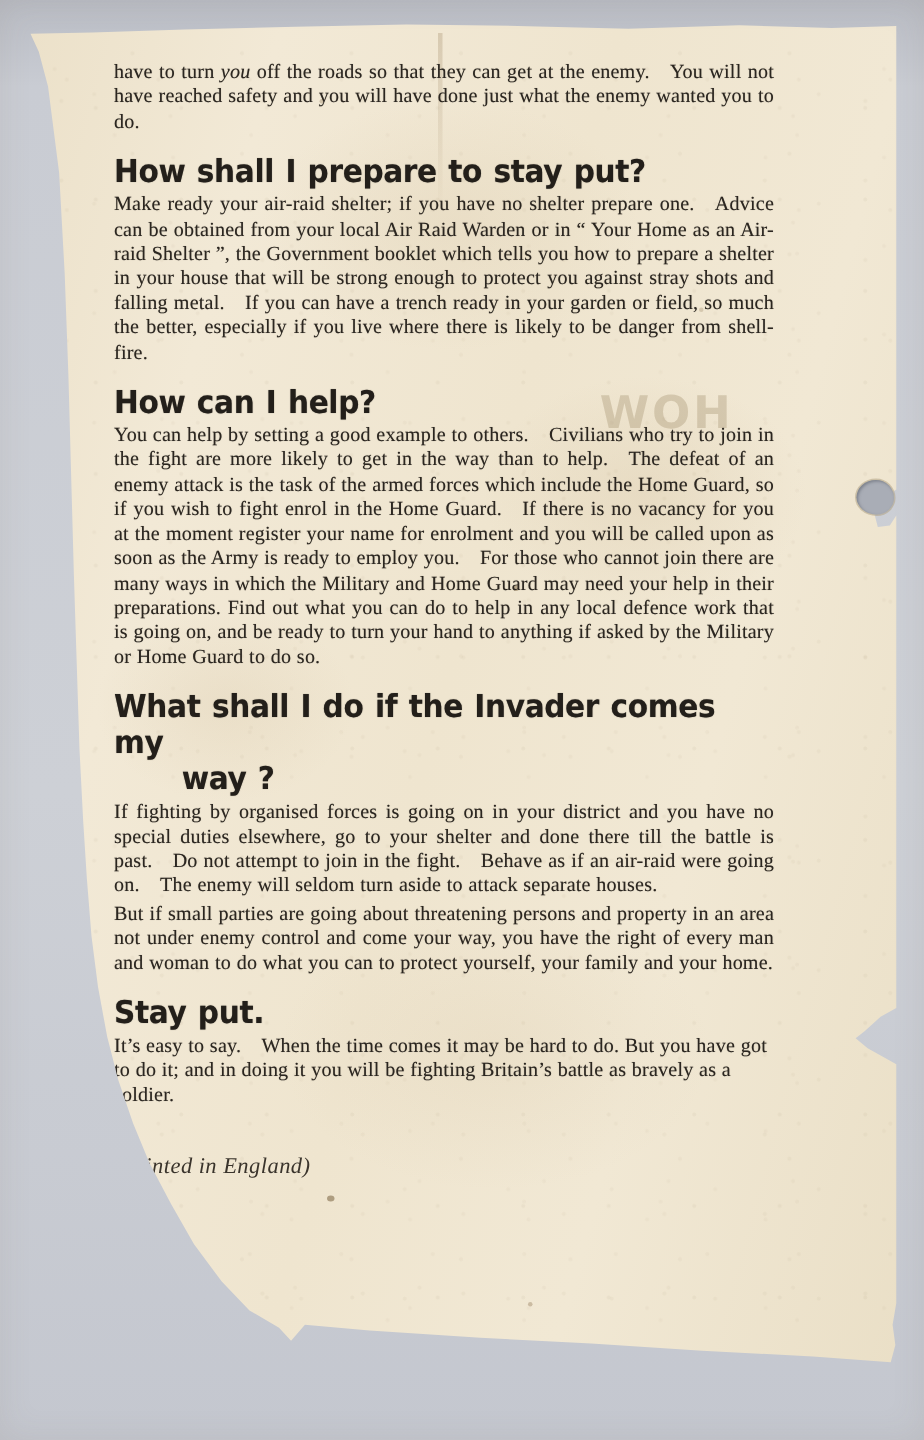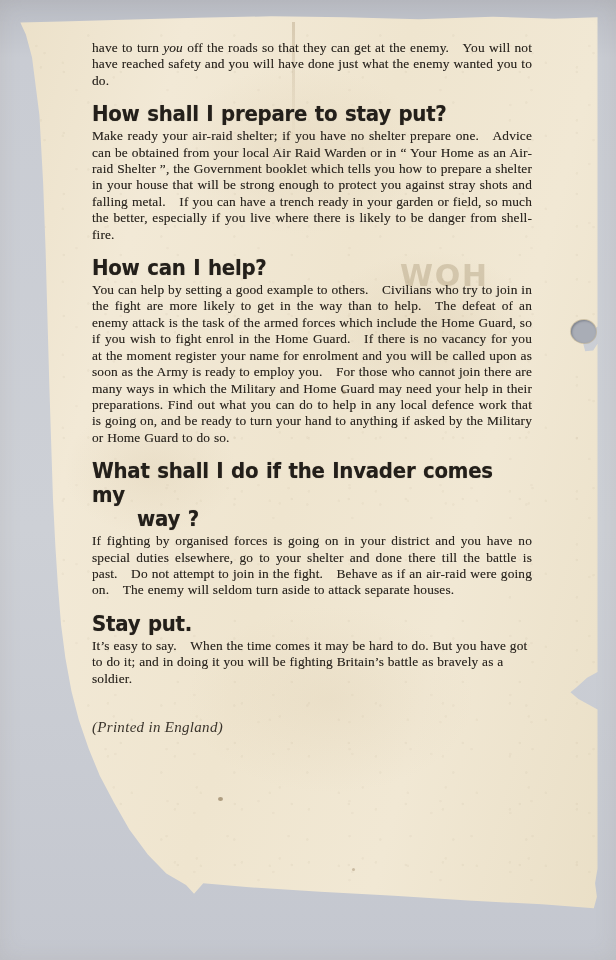--- a/index.html
+++ b/index.html
@@ -110,21 +110,21 @@
     width: 25px; height: 23px;
     border-radius: 52% 48% 46% 54% / 50% 52% 48% 50%;
     background: #a9adb6;
     box-shadow: inset 1px 1px 2px rgba(90,95,105,.55),
                 0 0 0 1px rgba(176,162,132,.55);
   }
 
   
   .content {
     position: absolute;
-    left: 92px;
+    left: 76px;
     top: 40px;
     width: 440px;
     color: #2b2620;
   }
   p.body {
     margin: 0 0 2px 0;
     font-size: 13.4px;
     line-height: 16.4px;
     text-align: justify;
     -webkit-hyphens: none;
@@ -231,20 +231,21 @@
       <h2 class="head">
         <span>How can I help?</span>
       </h2>
       <p class="body">You can help by setting a good example to others. Civilians who try to join in the fight are more likely to get in the way than to help. The defeat of an enemy attack is the task of the armed forces which include the Home Guard, so if you wish to fight enrol in the Home Guard. If there is no vacancy for you at the moment register your name for enrolment and you will be called upon as soon as the Army is ready to employ you. For those who cannot join there are many ways in which the Military and Home Guard may need your help in their preparations. Find out what you can do to help in any local defence work that is going on, and be ready to turn your hand to anything if asked by the Military or Home Guard to do so.</p>
 
       <h2 class="head">
         <span>What shall I do if the Invader comes my</span>
         <span class="cont">way ?</span>
       </h2>
       <p class="body">If fighting by organised forces is going on in your district and you have no special duties elsewhere, go to your shelter and done there till the battle is past. Do not attempt to join in the fight. Behave as if an air-raid were going on. The enemy will seldom turn aside to attack separate houses.</p>
+      <p class="body gap">But if small parties are going about threatening persons and property in an area not under enemy control and come your way, you have the right of every man and woman to do what you can to protect yourself, your family and your home.</p>
 
       <h2 class="head">
         <span>Stay put.</span>
       </h2>
       <p class="body last">It’s easy to say. When the time comes it may be hard to do. But you have got to do it; and in doing it you will be fighting Britain’s battle as bravely as a soldier.</p>
 
       <div class="imprint">(Printed in England)</div>
     </div>
   </div>
 

